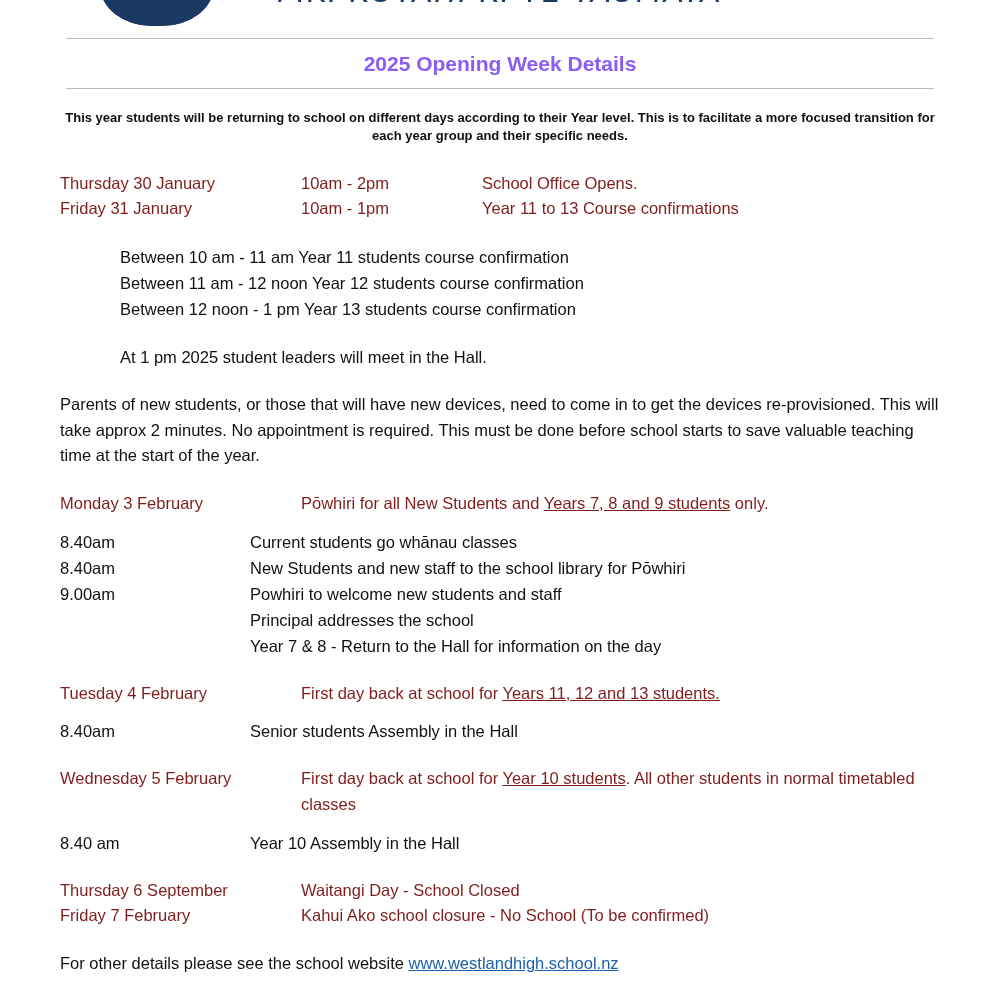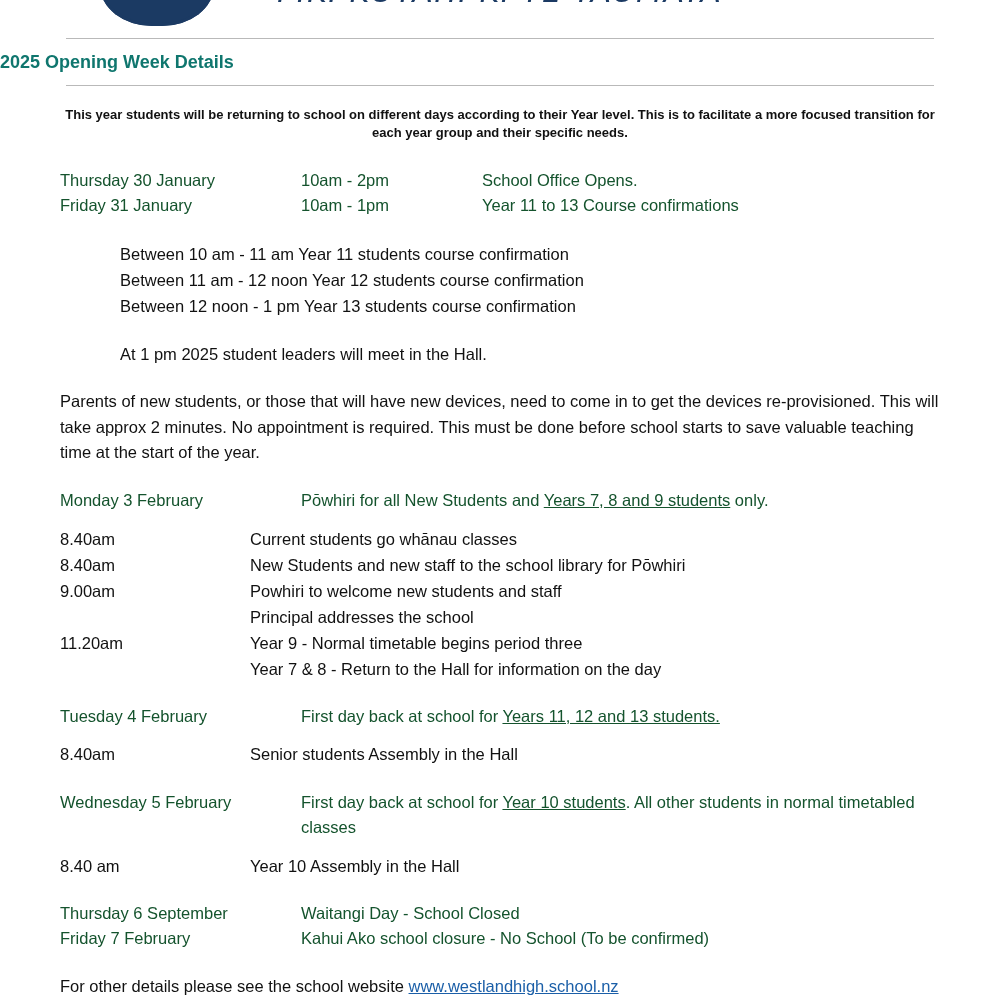--- a/index.html
+++ b/index.html
@@ -51,44 +51,45 @@
   }
 
   .rule {
     border: none;
     border-top: 1px solid #b9b9b9;
     margin: 0 66px;
   }
   .rule.top { margin-top: 8px; }
 
   .subtitle {
+    text-align: center;
     font-weight: bold;
-    font-size: 18px;
+    font-size: 21px;
     padding: 13px 0 12px 0;
-    color: #0f766e;
+    color: #8b5cf6;
   }
 
   .intro {
     margin: 20px 60px 0 60px;
     text-align: center;
     font-weight: bold;
     font-size: 13px;
     line-height: 1.38;
     color: #111;
   }
 
   
   .block {
     margin: 0 60px;
   }
   .row {
     display: flex;
     font-size: 16.5px;
     line-height: 1.55;
-    color: #14532d;
+    color: #7f1d1d;
   }
   .col-date {
     width: 241px;
     flex: 0 0 241px;
   }
   .col-time {
     width: 181px;
     flex: 0 0 181px;
   }
   .col-desc {
@@ -192,24 +193,20 @@
       </div>
       <div class="subrow">
         <div class="sub-time">9.00am</div>
         <div class="sub-desc">Powhiri to welcome new students and staff</div>
       </div>
       <div class="subrow">
         <div class="sub-time"></div>
         <div class="sub-desc">Principal addresses the school</div>
       </div>
       <div class="subrow">
-        <div class="sub-time">11.20am</div>
-        <div class="sub-desc">Year 9 - Normal timetable begins period three</div>
-      </div>
-      <div class="subrow">
         <div class="sub-time"></div>
         <div class="sub-desc">Year 7 &amp; 8 - Return to the Hall for information on the day</div>
       </div>
     </div>
   </div>
 
   <div class="block mt-22">
     <div class="row">
       <div class="col-date bold">Tuesday 4 February</div>
       <div class="col-desc bold"><span>First day back at school for </span><span class="uline">Years 11, 12 and 13 students.</span><span></span></div>

